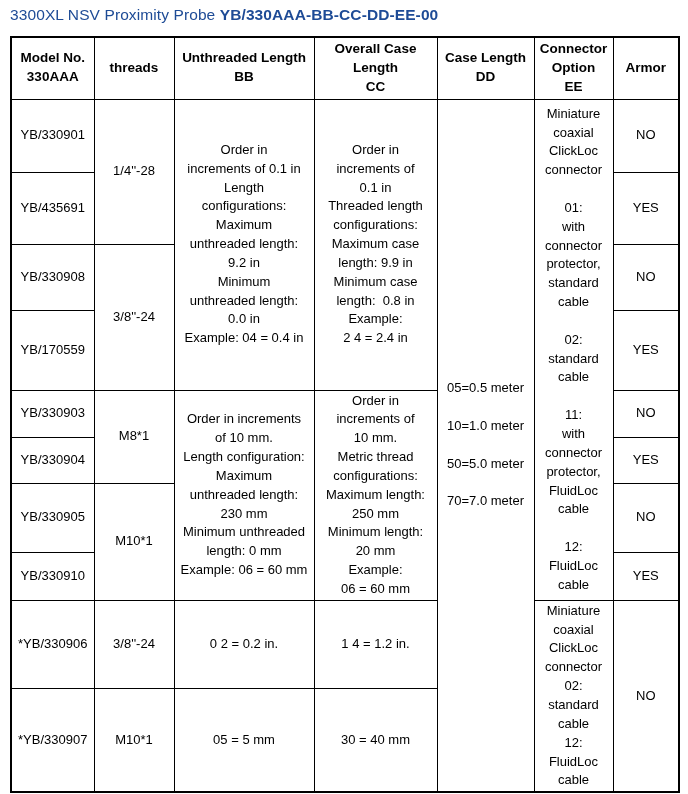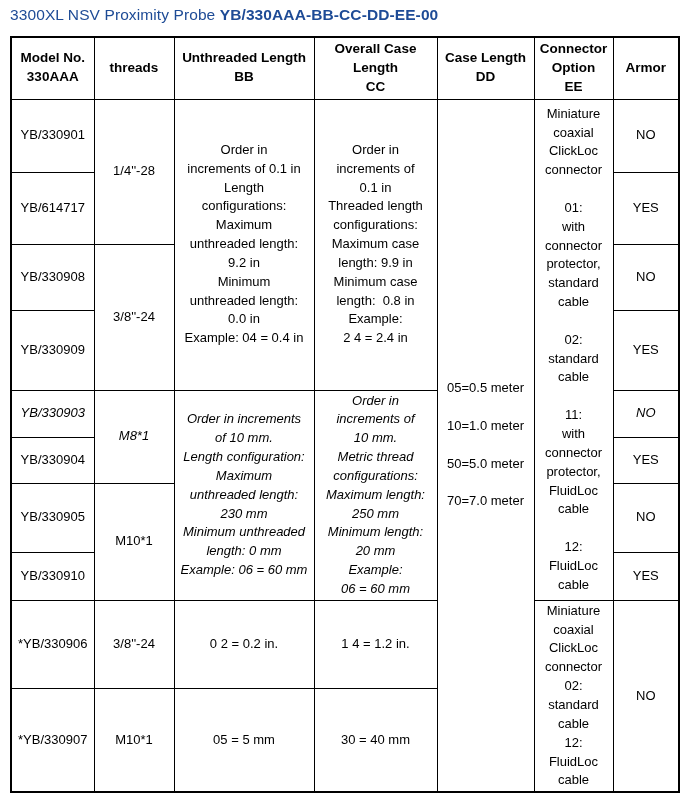--- a/index.html
+++ b/index.html
@@ -44,21 +44,21 @@
   }
   td.tight   { line-height: 1.31; }
   td.tighter { line-height: 1.25; }
 
   
   tr.rh-head { height: 62px; }
   tr.rh1  { height: 73px; }
   tr.rh2  { height: 72px; }
   tr.rh3  { height: 66px; }
   tr.rh4  { height: 80px; }
-  tr.rh5  { height: 47px; font-style: italic; }
+  tr.rh5  { height: 47px; }
   tr.rh6  { height: 46px; }
   tr.rh7  { height: 46px; }
   tr.rh8  { height: 48px; }
   tr.rh9  { height: 76px; }
   tr.rh10 { height: 89px; }
 </style>
 </head>
 <body>
 
 <div class="page">
@@ -148,30 +148,30 @@
 protector,
 FluidLoc
 cable
 
 12:
 FluidLoc
 cable</td>
         <td>NO</td>
       </tr>
       <tr class="rh2">
-        <td>YB/614717</td>
+        <td>YB/435691</td>
         <td>YES</td>
       </tr>
       <tr class="rh3">
         <td>YB/330908</td>
         <td rowspan="2">3/8''-24</td>
         <td>NO</td>
       </tr>
       <tr class="rh4">
-        <td>YB/330909</td>
+        <td>YB/170559</td>
         <td>YES</td>
       </tr>
       <tr class="rh5">
         <td>YB/330903</td>
         <td rowspan="2">M8*1</td>
         <td rowspan="4">Order in increments
 of 10 mm.
 Length configuration:
 Maximum
 unthreaded length:

